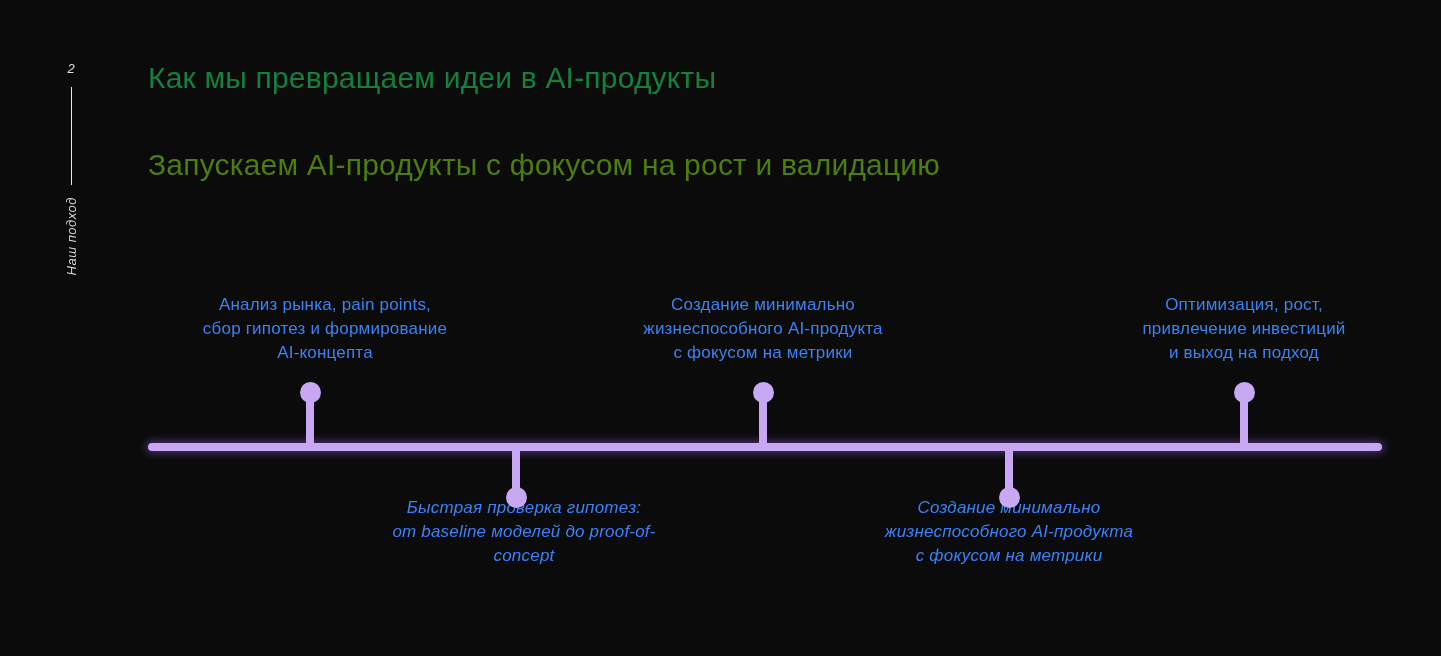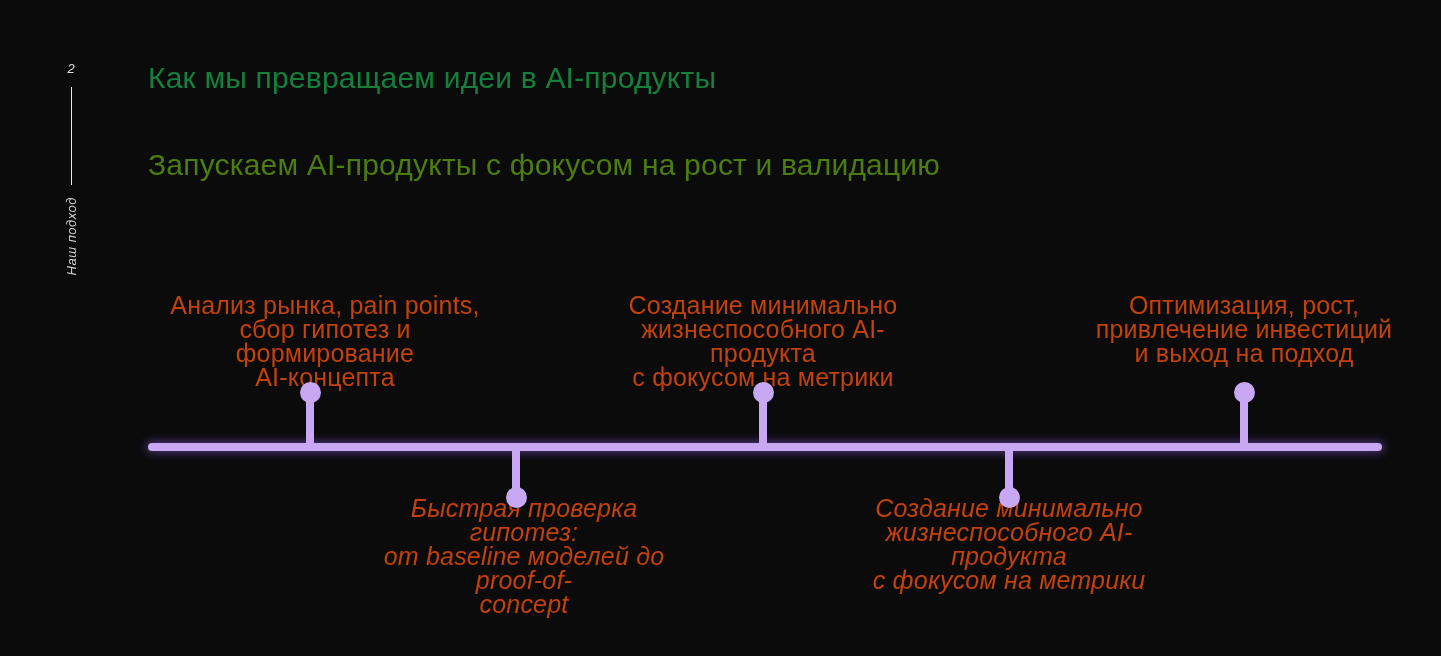--- a/index.html
+++ b/index.html
@@ -103,24 +103,24 @@
     width: 8px;
     background: #c8a8f2;
   }
   .milestone.above .m-stem { top: 395px; height: 52px; }
   .milestone.below .m-stem { top: 449px; height: 48px; }
   .m-label {
     position: absolute;
     left: -170px;
     width: 340px;
     text-align: center;
-    font-size: 25px;
+    font-size: 17px;
     line-height: 24px;
     letter-spacing: 0.2px;
-    color: #c2410c;
+    color: #3b82f6;
     white-space: pre-line;
   }
   .milestone.above .m-label { top: 293px; }
   .milestone.below .m-label { top: 496px; font-style: italic; }
 </style>
 </head>
 <body>
 
 <div class="slide">
 

